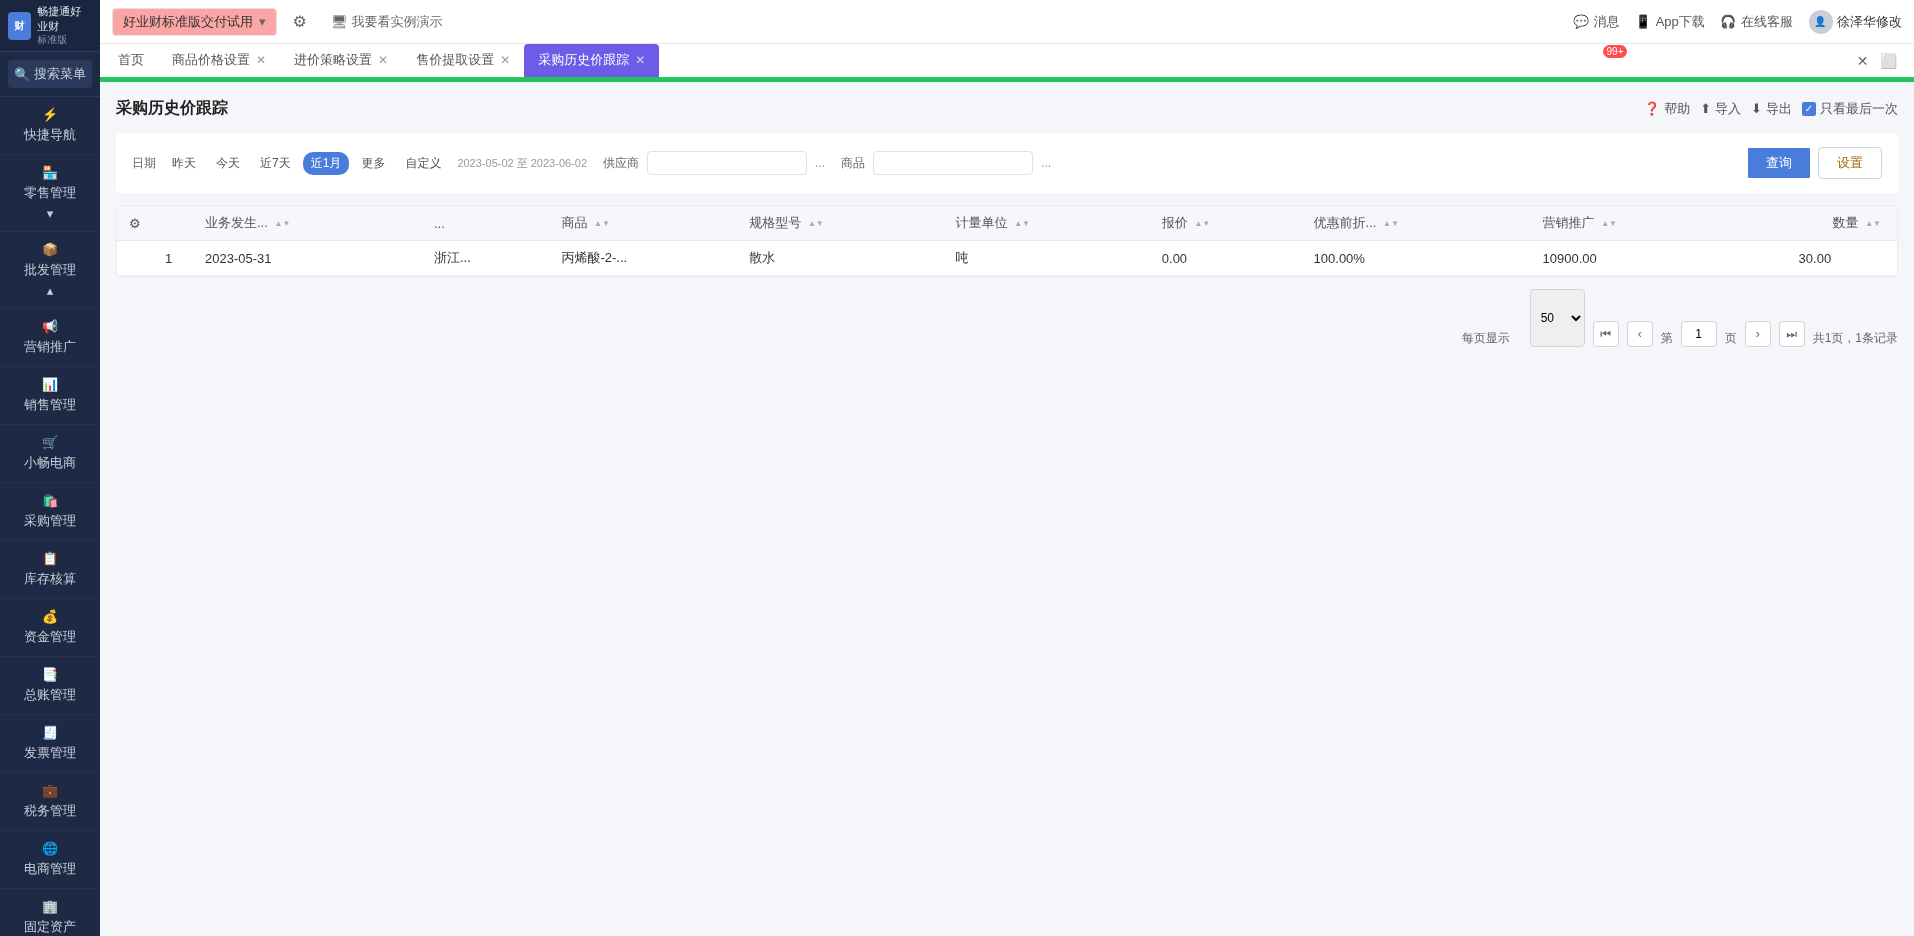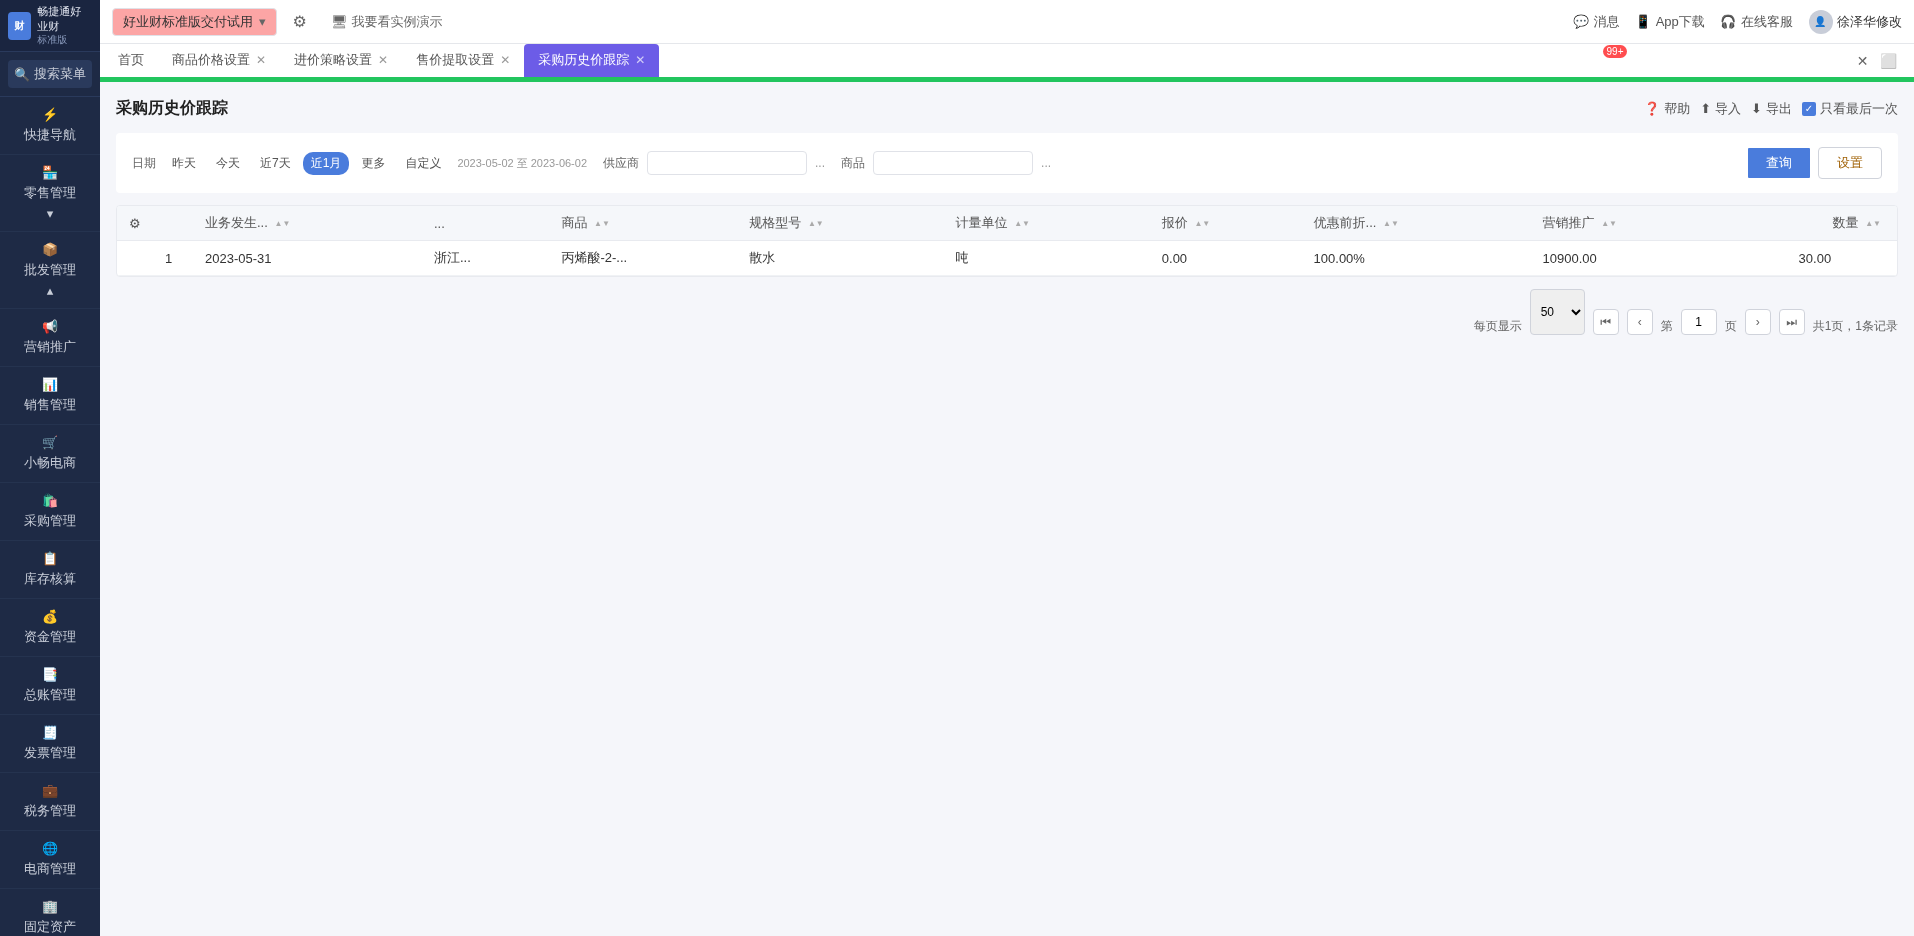--- a/index.html
+++ b/index.html
@@ -271,21 +271,21 @@
 
     
     .pagination-bar {
       display: flex; align-items: flex-end; justify-content: flex-end;
       gap: 8px;
       padding: 12px 0 4px 0;
     }
     .pagination-label { color: #666; font-size: 12px; }
     .pagination-select {
       border: 1px solid #d0d3db; border-radius: 4px;
-      padding: 14px 6px; font-size: 12px; cursor: pointer;
+      padding: 20px 6px; font-size: 12px; cursor: pointer; margin-left: 12px;
     }
     .pagination-btn {
       border: 1px solid #d0d3db; background: white;
       width: 26px; height: 26px;
       border-radius: 4px; cursor: pointer;
       display: inline-flex; align-items: center; justify-content: center;
       font-size: 12px; color: #666;
     }
     .pagination-btn:disabled { color: #ccc; cursor: not-allowed; }
     .pagination-page-input {

